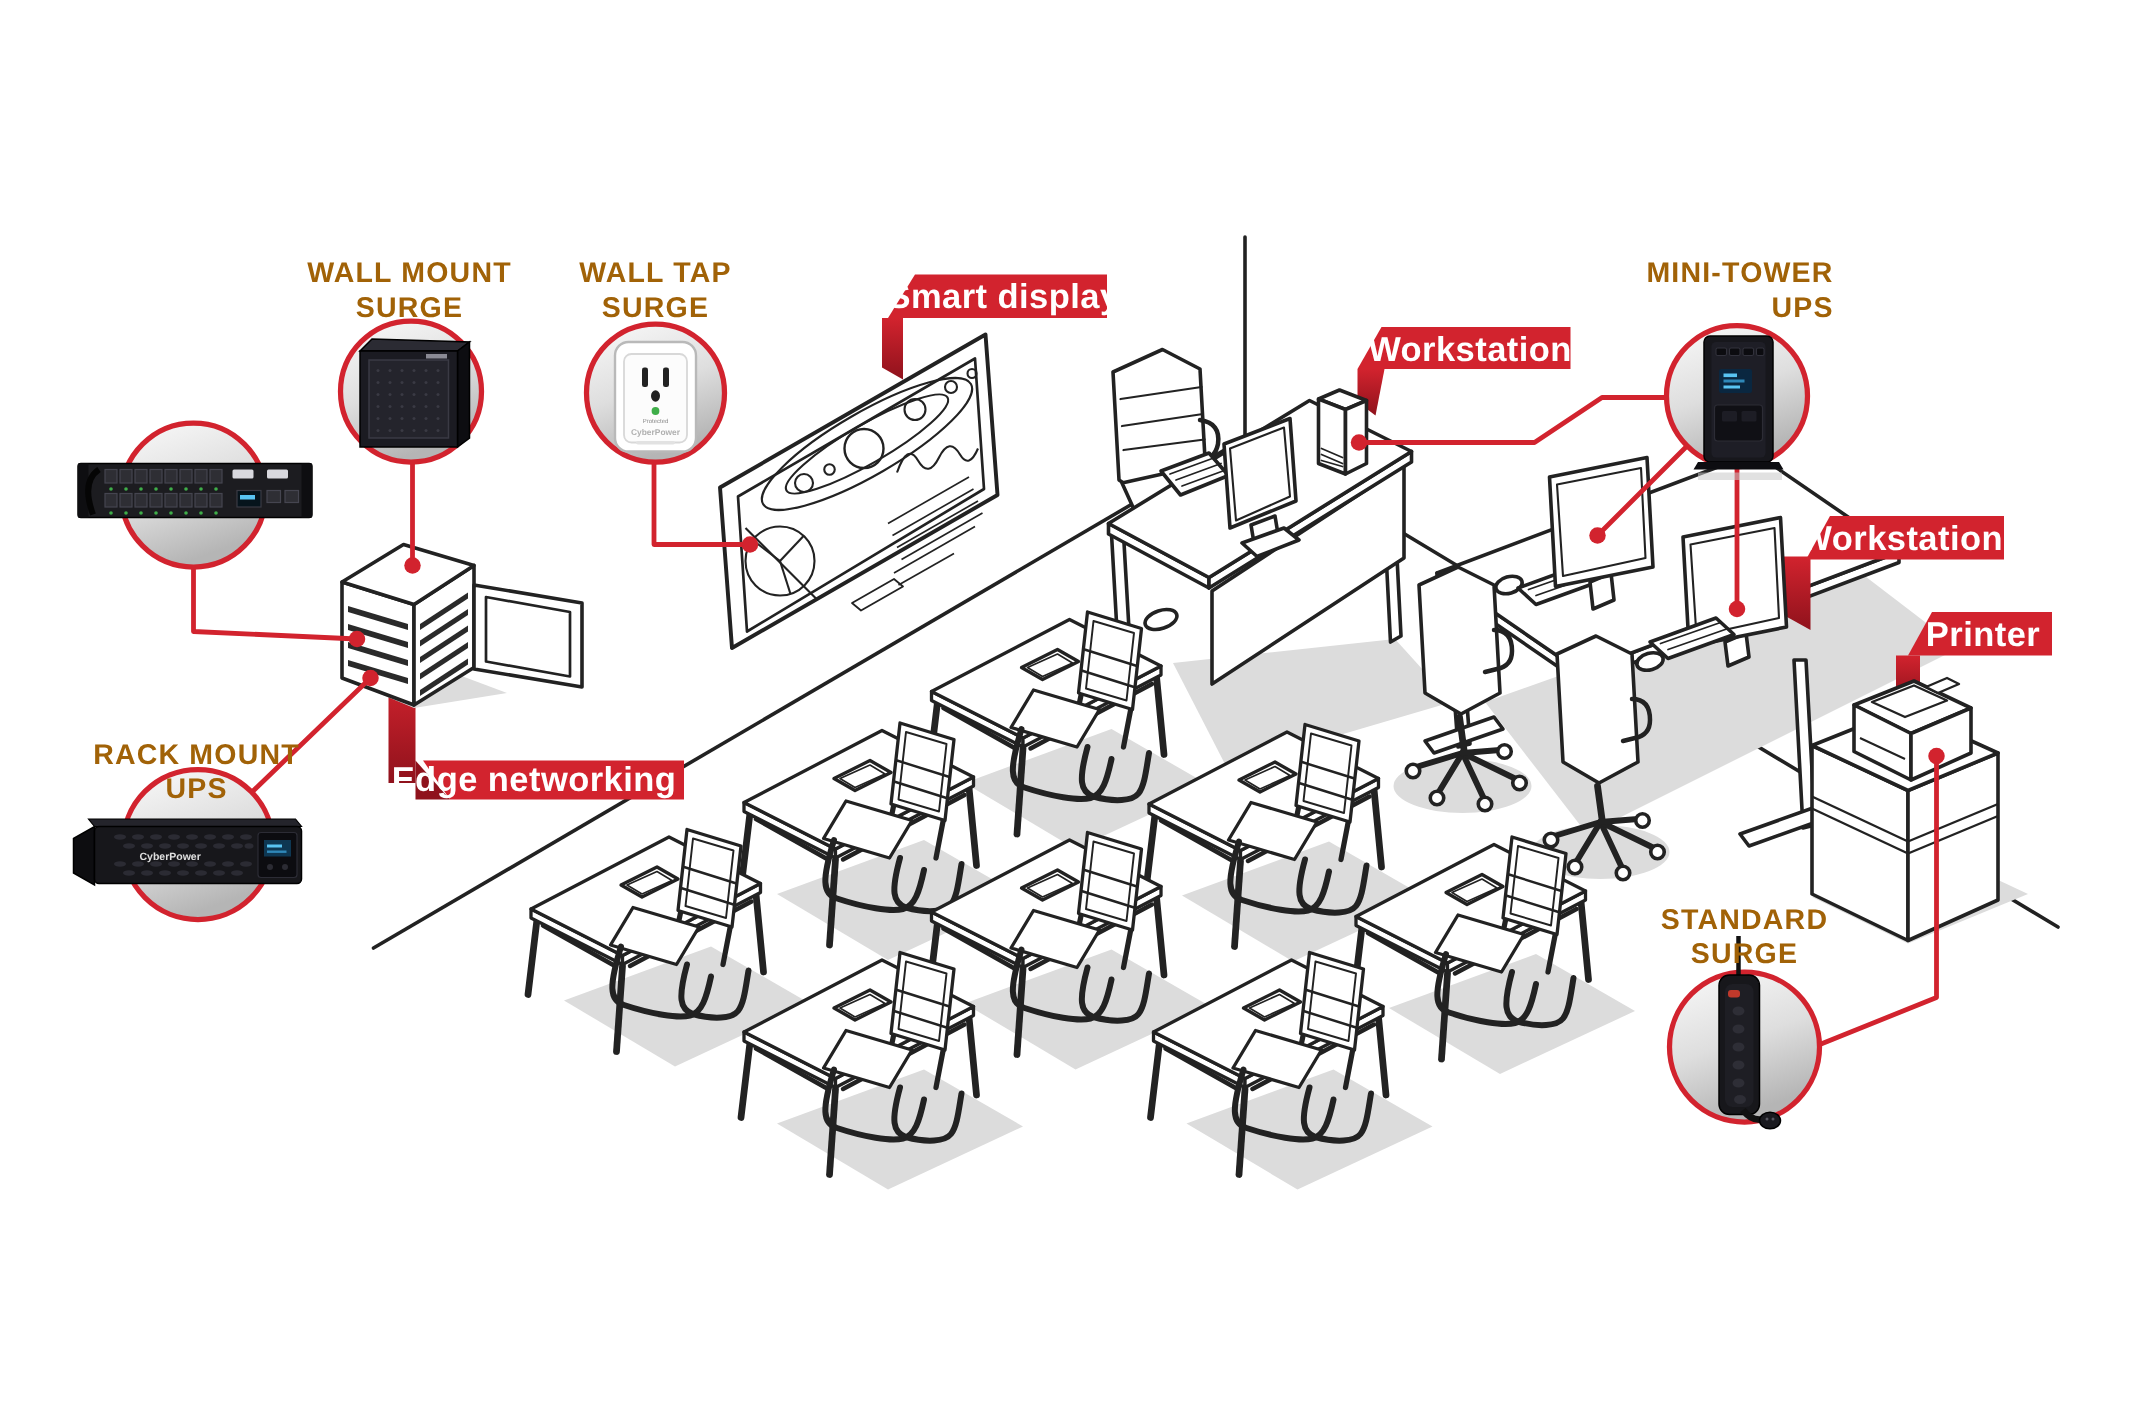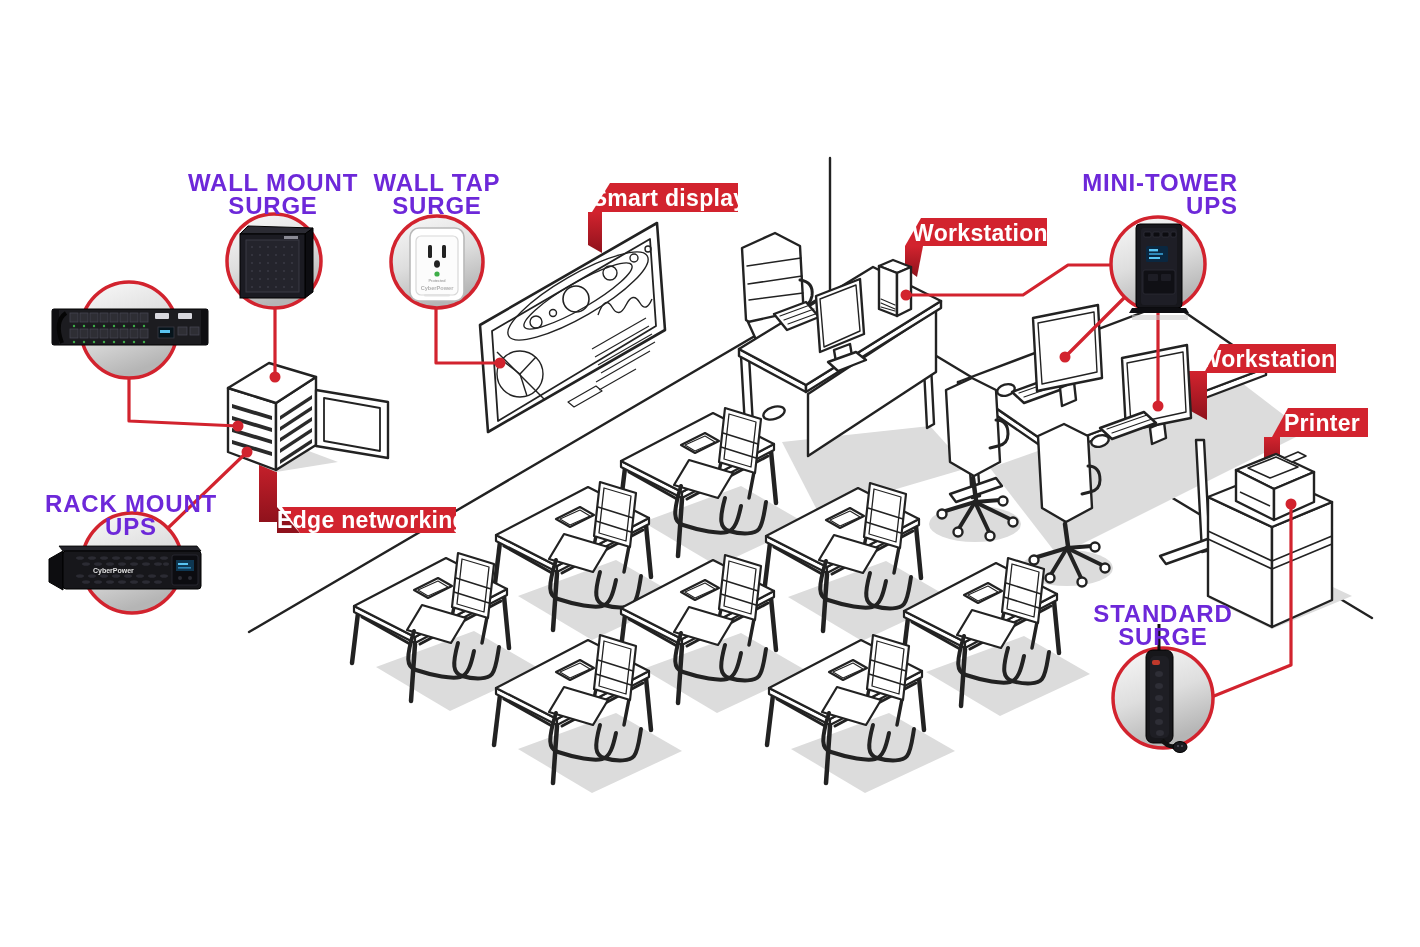--- a/index.html
+++ b/index.html
@@ -1,21 +1,21 @@
 <!DOCTYPE html>
 <html><head>
 <meta charset="utf-8">
 <style>
   html,body{margin:0;padding:0;background:#fff;}
   .stage{position:relative;width:1420px;height:947px;background:#fff;overflow:hidden;
          font-family:"Liberation Sans",sans-serif;}
   .stage svg{position:absolute;left:0;top:0;}
   .plabel{position:absolute;transform:translateX(-50%);text-align:center;
-          font-weight:bold;font-size:24px;line-height:23px;letter-spacing:.8px;
-          color:#6d28d9;white-space:nowrap;}
+          font-weight:bold;font-size:19px;line-height:23px;letter-spacing:.8px;
+          color:#a16207;white-space:nowrap;}
   .plabel span{display:block;}
   .banner-text{position:absolute;transform:translate(-50%,-50%);color:#fff;
           font-weight:bold;font-size:23px;letter-spacing:.3px;white-space:nowrap;}
 </style>
 </head>
 <body>
 
 <div class="stage">
 
 <svg width="1420" height="947" viewBox="0 0 1420 947">
@@ -515,15 +515,15 @@
 </div>
 <div class="plabel" style="left:1163px;top:602px;">
   <span>STANDARD</span>
   <span>SURGE</span>
 </div>
 
 <div class="banner-text" style="left:669px;top:198px;">Smart display</div>
 <div class="banner-text" style="left:980px;top:233px;text-align:right;">Workstation</div>
 <div class="banner-text" style="left:1274px;top:359px;">Workstations</div>
 <div class="banner-text" style="left:1322px;top:423px;">Printer</div>
-<div class="banner-text" style="left:372px;top:520px;">Edge networking</div>
+<div class="banner-text" style="left:356px;top:520px;">Edge networking</div>
 
 </div>
 
 </body></html>

